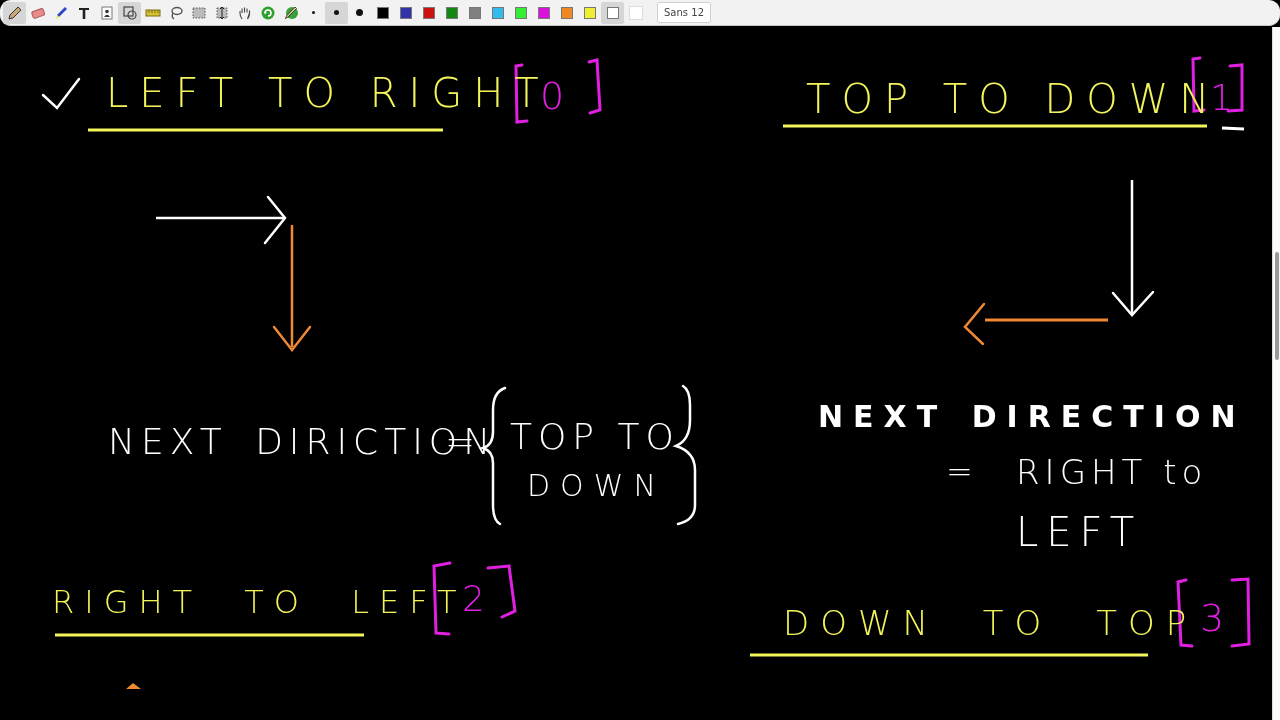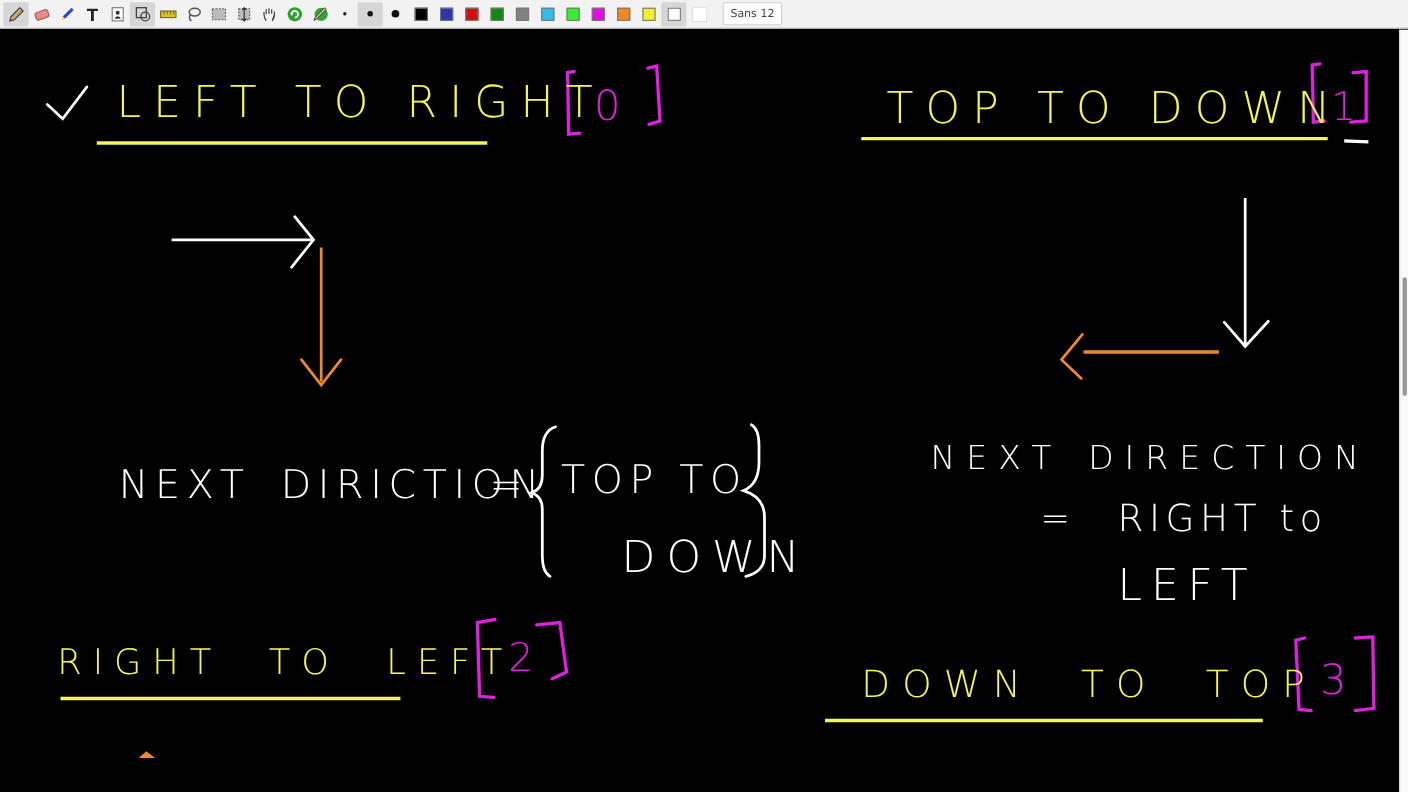--- a/index.html
+++ b/index.html
@@ -2,21 +2,21 @@
 <html><head>
 <meta charset="utf-8">
 <style>
   * { box-sizing: border-box; margin: 0; padding: 0; }
   html, body { width: 1280px; height: 720px; overflow: hidden; background: #000; }
   body { position: relative; font-family: "DejaVu Sans", sans-serif; }
 
   .toolbar {
     position: absolute; left: 0; top: 0; width: 1280px; height: 26px;
     background: #f2f2f2; border-bottom: 1px solid #c8c8c8;
-    display: flex; align-items: center; padding-left: 3px;
+    display: flex; align-items: center; padding-left: 3px; border-radius: 11px;
   }
   .tb-btn {
     width: 23px; height: 22px; display: flex; align-items: center; justify-content: center;
     border-radius: 2px; margin-right: 0px; cursor: pointer;
   }
   .tb-btn.active { background: #d6d6d6; }
   .tb-btn svg { width: 16px; height: 16px; display: block; }
   .swatch { width: 12px; height: 12px; border: 1px solid #777; display:block; }
   .dot-s { width: 3px; height: 3px; border-radius: 50%; background: #111; }
   .dot-m { width: 5px; height: 5px; border-radius: 50%; background: #111; }
@@ -220,23 +220,23 @@
 
   <div class="hw yellow" style="left:52px; top:559px; font-size:32px; letter-spacing:10px; word-spacing:22px;">RIGHT TO LEFT</div>
   <div class="hw magenta" style="left:462px; top:554px; font-size:36px;">2</div>
 
   <div class="hw yellow" style="left:783px; top:579px; font-size:34px; letter-spacing:11px; word-spacing:22px;">DOWN TO TOP</div>
   <div class="hw magenta" style="left:1200px; top:572px; font-size:38px;">3</div>
 
   <div class="hw white" style="left:108px; top:397px; font-size:36px; letter-spacing:6px; word-spacing:10px;">NEXT DIRICTION</div>
   <div class="hw white" style="left:445px; top:397px; font-size:36px;">=</div>
   <div class="hw white" style="left:510px; top:392px; font-size:36px; letter-spacing:6px;">TOP TO</div>
-  <div class="hw white" style="left:565px; top:444px; font-size:40px; letter-spacing:10px;margin-top:16px;">DOWN</div>
-
-  <div class="hw white" style="left:846px; top:375px; font-size:30px; letter-spacing:10px; word-spacing:4px;">NEXT DIRECTION</div>
+  <div class="hw white" style="left:527px; top:444px; font-size:30px; letter-spacing:10px;">DOWN</div>
+
+  <div class="hw white" style="left:818px; top:375px; font-size:30px; letter-spacing:10px; word-spacing:4px;font-weight:bold;">NEXT DIRECTION</div>
   <div class="hw white" style="left:946px; top:428px; font-size:32px;">=</div>
   <div class="hw white" style="left:998px; top:428px; font-size:34px; letter-spacing:5px;margin-left:18px;">RIGHT to</div>
   <div class="hw white" style="left:1016px; top:485px; font-size:40px; letter-spacing:8px;">LEFT</div>
 </div>
 
 <div class="scrollbar">
   <div class="scroll-thumb"></div>
 </div>
 
 </body></html>

